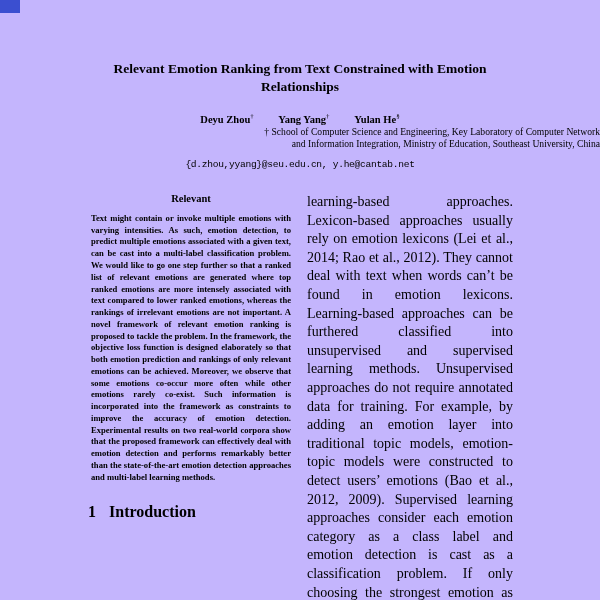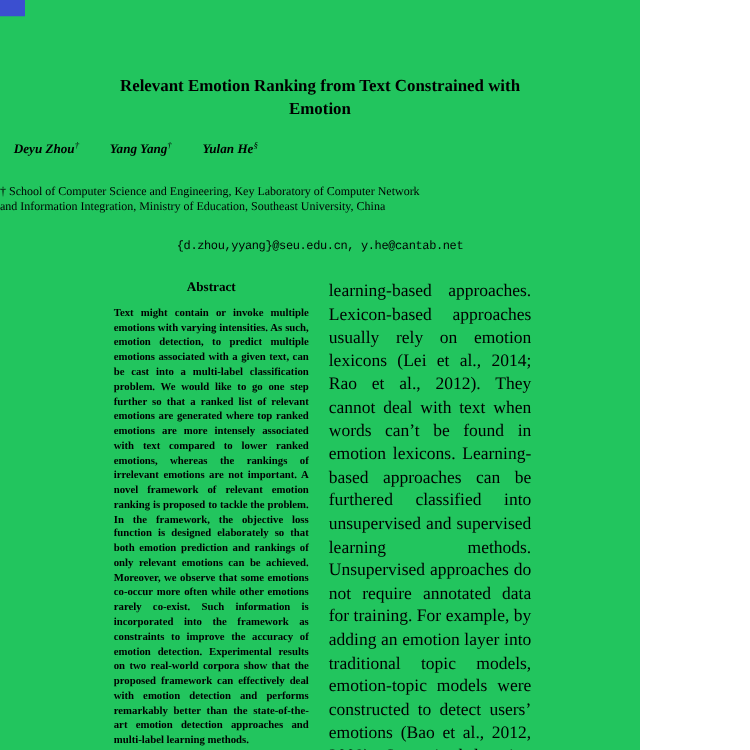--- a/index.html
+++ b/index.html
@@ -1,41 +1,41 @@
 <!DOCTYPE html>
 <html lang="en"><head>
 <meta charset="utf-8">
 <style>
   html, body { margin: 0; padding: 0; }
   body { width: 600px; height: 600px; background: #ffffff; }
   .page {
     position: relative;
-    width: 512px; height: 600px;
+    width: 600px; height: 600px;
     overflow: hidden;
-    background: #22c55e;
+    background: #c4b5fd;
     color: #111111;
     font-family: "Liberation Serif", "DejaVu Serif", serif;
   }
   .corner-artifact { position: absolute; left: 0; top: 0; width: 20px; height: 13px; }
   .title {
     margin: 60px 78px 0;
     text-align: center;
     font-size: 13.5px;
     font-weight: 700;
     line-height: 1.3;
     color: #000000;
   }
   .title-line { display: block; }
-  .authors { margin-top: 17px; text-align: left; font-size: 10.5px; font-weight: 700; color:#000;font-style:italic; }
+  .authors { margin-top: 17px; text-align: center; font-size: 10.5px; font-weight: 700; color:#000; }
   .author { display: inline-block; margin: 0 11px; white-space: nowrap; }
   .author sup { font-size: 7px; font-weight: 400; }
-  .affiliations { margin-top: 22px; text-align: left; font-size: 9.6px; line-height: 1.32; color:#000; }
+  .affiliations { margin-top: 1px; text-align: right; font-size: 9.6px; line-height: 1.32; color:#000; }
   .affil-line { display: block; }
   .emails {
-    margin-top: 18px;
+    margin-top: 8px;
     text-align: center;
     font-size: 9.6px;
     font-family: "Liberation Mono", "DejaVu Sans Mono", monospace;
     letter-spacing: -0.3px;
     color:#000;
   }
   .columns { display: flex; gap: 13px; margin: 23px 87px 0 88px; align-items: flex-start; }
   .col { flex: 1 1 0; min-width: 0; }
   .abstract-heading { text-align: center; font-weight: 700; font-size: 10.5px; margin: 0 0 9px; color:#000; }
   .abstract-text {
@@ -61,39 +61,40 @@
 </style>
 </head>
 <body>
 
 <div class="page">
 
   <div class="corner-artifact" style="background: rgb(59, 79, 208);"></div>
 
   <h1 class="title">
     <span class="title-line">Relevant Emotion Ranking from Text Constrained with Emotion</span>
+    <span class="title-line">Relationships</span>
   </h1>
 
   <div class="authors">
     <span class="author"><span>Deyu Zhou</span><sup>†</sup></span>
     <span class="author"><span>Yang Yang</span><sup>†</sup></span>
     <span class="author"><span>Yulan He</span><sup>§</sup></span>
   </div>
 
   <div class="affiliations">
     <span class="affil-line">† School of Computer Science and Engineering, Key Laboratory of Computer Network</span>
     <span class="affil-line">and Information Integration, Ministry of Education, Southeast University, China</span>
   </div>
 
   <div class="emails">{d.zhou,yyang}@seu.edu.cn, y.he@cantab.net</div>
 
   <div class="columns">
 
     <div class="col">
-      <div class="abstract-heading">Abstract</div>
+      <div class="abstract-heading">Relevant</div>
       <p class="abstract-text">Text might contain or invoke multiple emotions with varying intensities. As such, emotion detection, to predict multiple emotions associated with a given text, can be cast into a multi-label classification problem. We would like to go one step further so that a ranked list of relevant emotions are generated where top ranked emotions are more intensely associated with text compared to lower ranked emotions, whereas the rankings of irrelevant emotions are not important. A novel framework of relevant emotion ranking is proposed to tackle the problem. In the framework, the objective loss function is designed elaborately so that both emotion prediction and rankings of only relevant emotions can be achieved. Moreover, we observe that some emotions co-occur more often while other emotions rarely co-exist. Such information is incorporated into the framework as constraints to improve the accuracy of emotion detection. Experimental results on two real-world corpora show that the proposed framework can effectively deal with emotion detection and performs remarkably better than the state-of-the-art emotion detection approaches and multi-label learning methods.</p>
       <div class="section-heading">
         <span class="section-number">1</span><span>Introduction</span>
       </div>
     </div>
 
     <div class="col">
       <p class="body-text">learning-based approaches. Lexicon-based approaches usually rely on emotion lexicons (Lei et al., 2014; Rao et al., 2012). They cannot deal with text when words can’t be found in emotion lexicons. Learning-based approaches can be furthered classified into unsupervised and supervised learning methods. Unsupervised approaches do not require annotated data for training. For example, by adding an emotion layer into traditional topic models, emotion-topic models were constructed to detect users’ emotions (Bao et al., 2012, 2009). Supervised learning approaches consider each emotion category as a class label and emotion detection is cast as a classification problem. If only choosing the strongest emotion as the emotion label for a given text, emotion detection is essentially a single-label classification problem (Lin et al., 2008; Quan et al., 2015). To predict multiple emotions simultaneously, emotion detection can be solved in the multi-label classification framework (Bhowmick, 2009). Moreover, to predict both multiple emotions and their intensities, some approaches have been proposed using emotion distribution learning (Zhou et al., 2016). Some lexicon-based approaches such as (Wang and Pal, 2015) can also output multiple emotions with intensities using non-negative matrix factorization.</p>
     </div>
 

